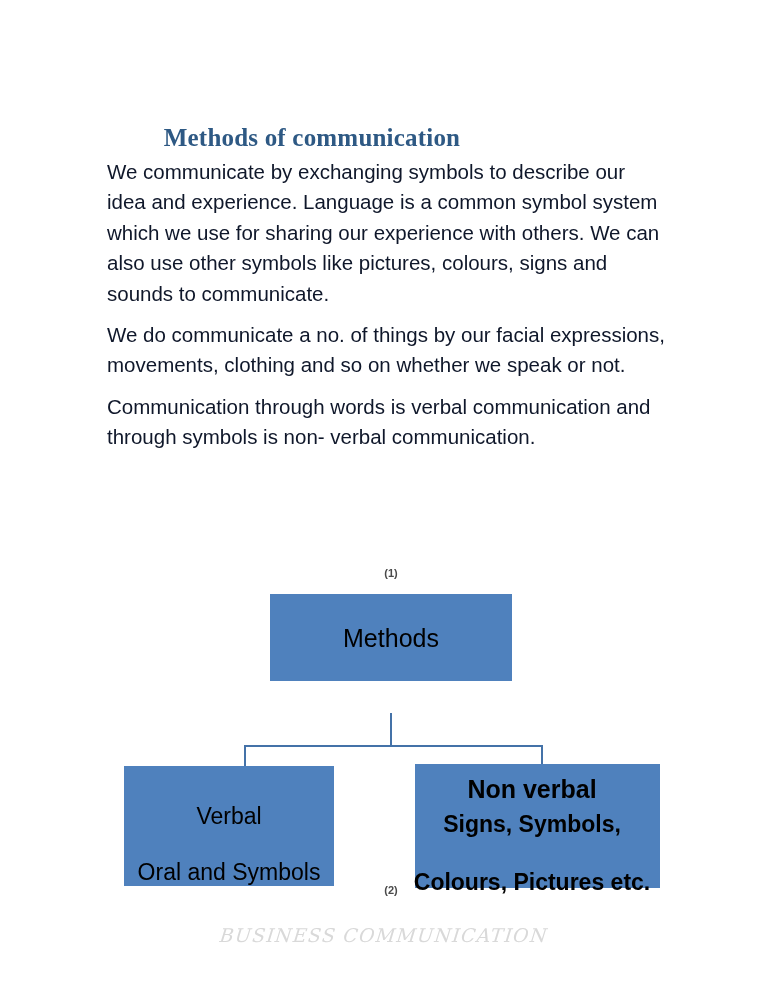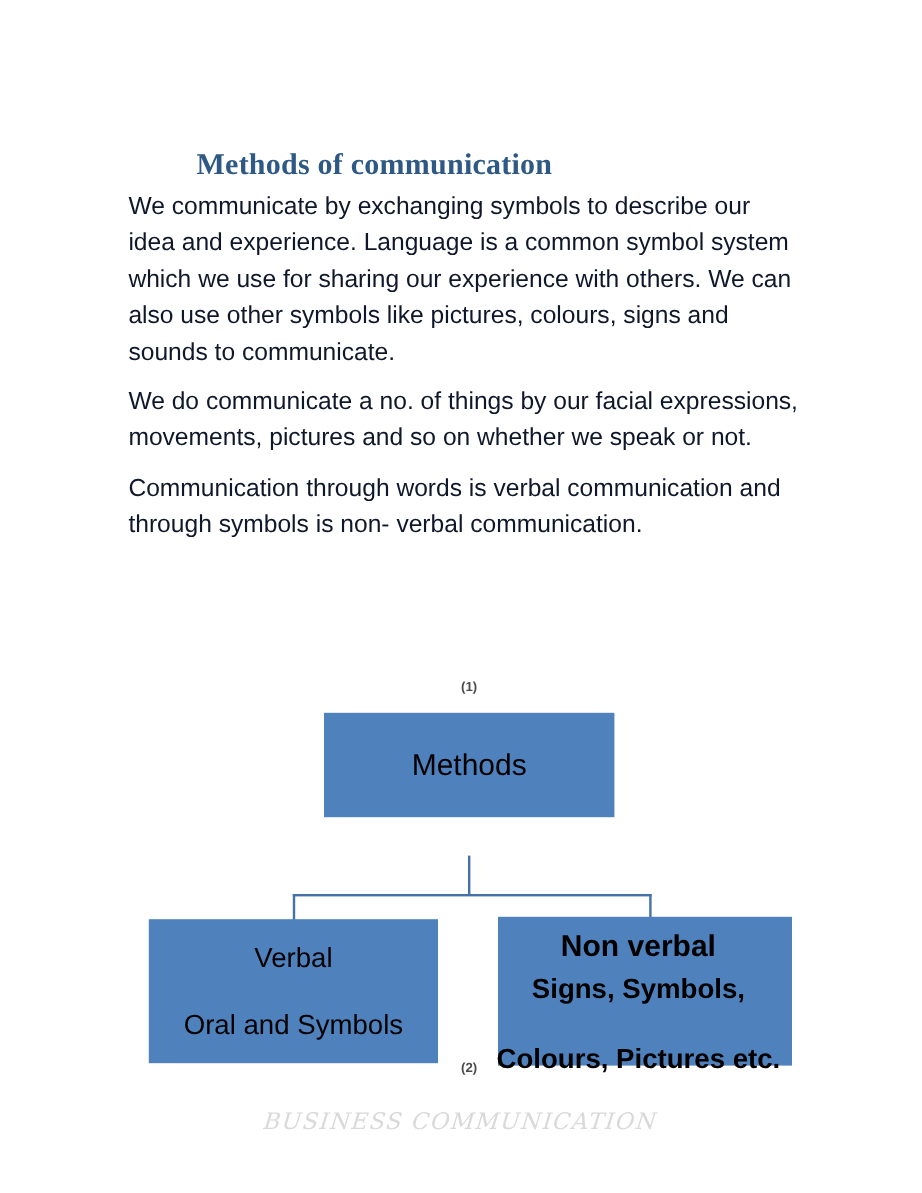--- a/index.html
+++ b/index.html
@@ -93,24 +93,25 @@
     top: 39px;
     width: 242px;
     height: 87px;
     font-size: 25px;
     line-height: 30px;
   }
 
   .node-verbal {
     left: 124px;
     top: 211px;
-    width: 241px;
+    width: 210px;
     height: 120px;
     font-size: 23px;
     line-height: 28px;
+    align-items: flex-end;
   }
 
   .node-nonverbal {
     left: 415px;
     top: 209px;
     width: 245px;
     height: 124px;
     font-size: 23px;
     line-height: 28px;
     align-items: flex-start;
@@ -163,21 +164,21 @@
 </style>
 </head>
 <body>
 
 <div class="page">
 
   <h1 class="doc-title">Methods of communication</h1>
 
   <div class="body-copy">
     <p class="para">We communicate by exchanging symbols to describe our idea and experience. Language is a common symbol system which we use for sharing our experience with others. We can also use other symbols like pictures, colours, signs and sounds to communicate.</p>
-    <p class="para">We do communicate a no. of things by our facial expressions, movements, pictures and so on whether we speak or not.</p>
+    <p class="para">We do communicate a no. of things by our facial expressions, movements, clothing and so on whether we speak or not.</p>
     <p class="para">Communication through words is verbal communication and through symbols is non- verbal communication.</p>
   </div>
 
   <div class="diagram">
 
     <div class="fig-label top">(1)</div>
 
     <div class="node node-methods">
       <span class="node-line">Methods</span>
     </div>

